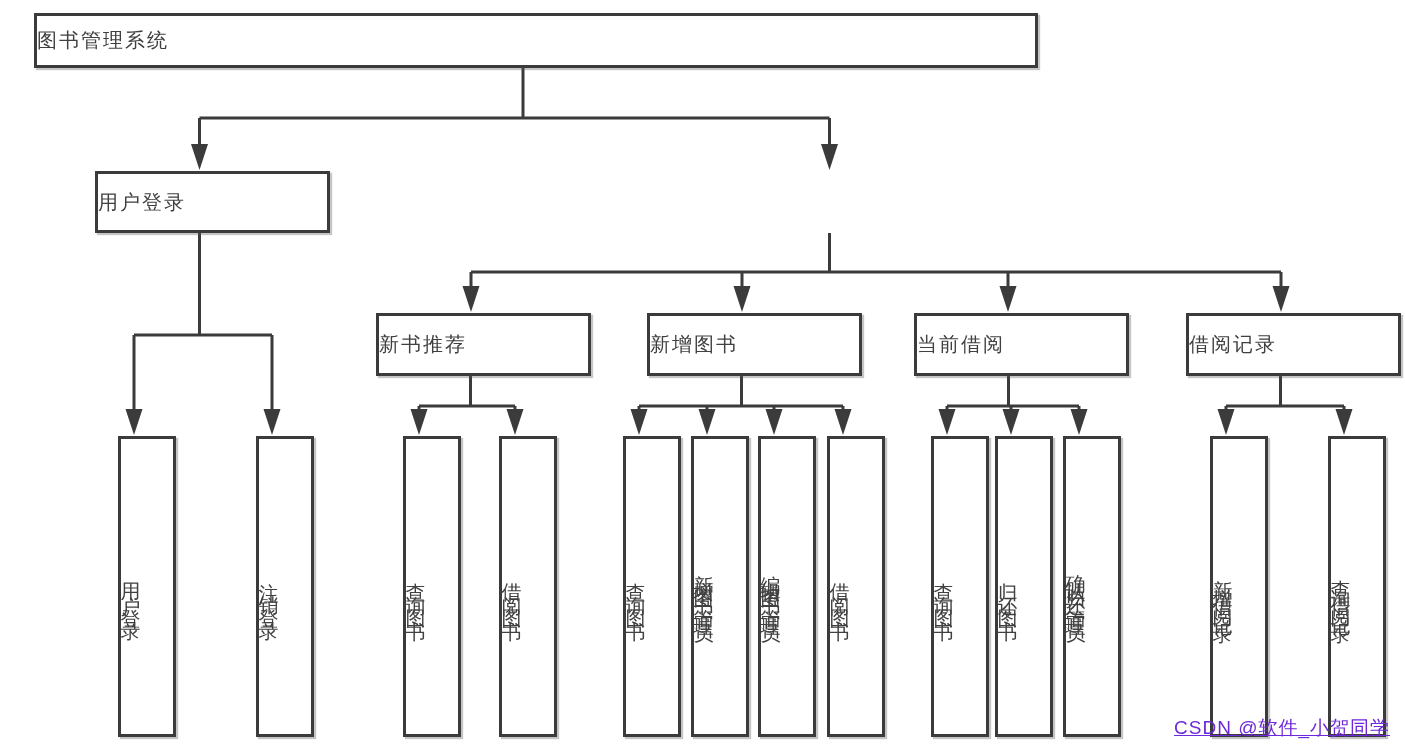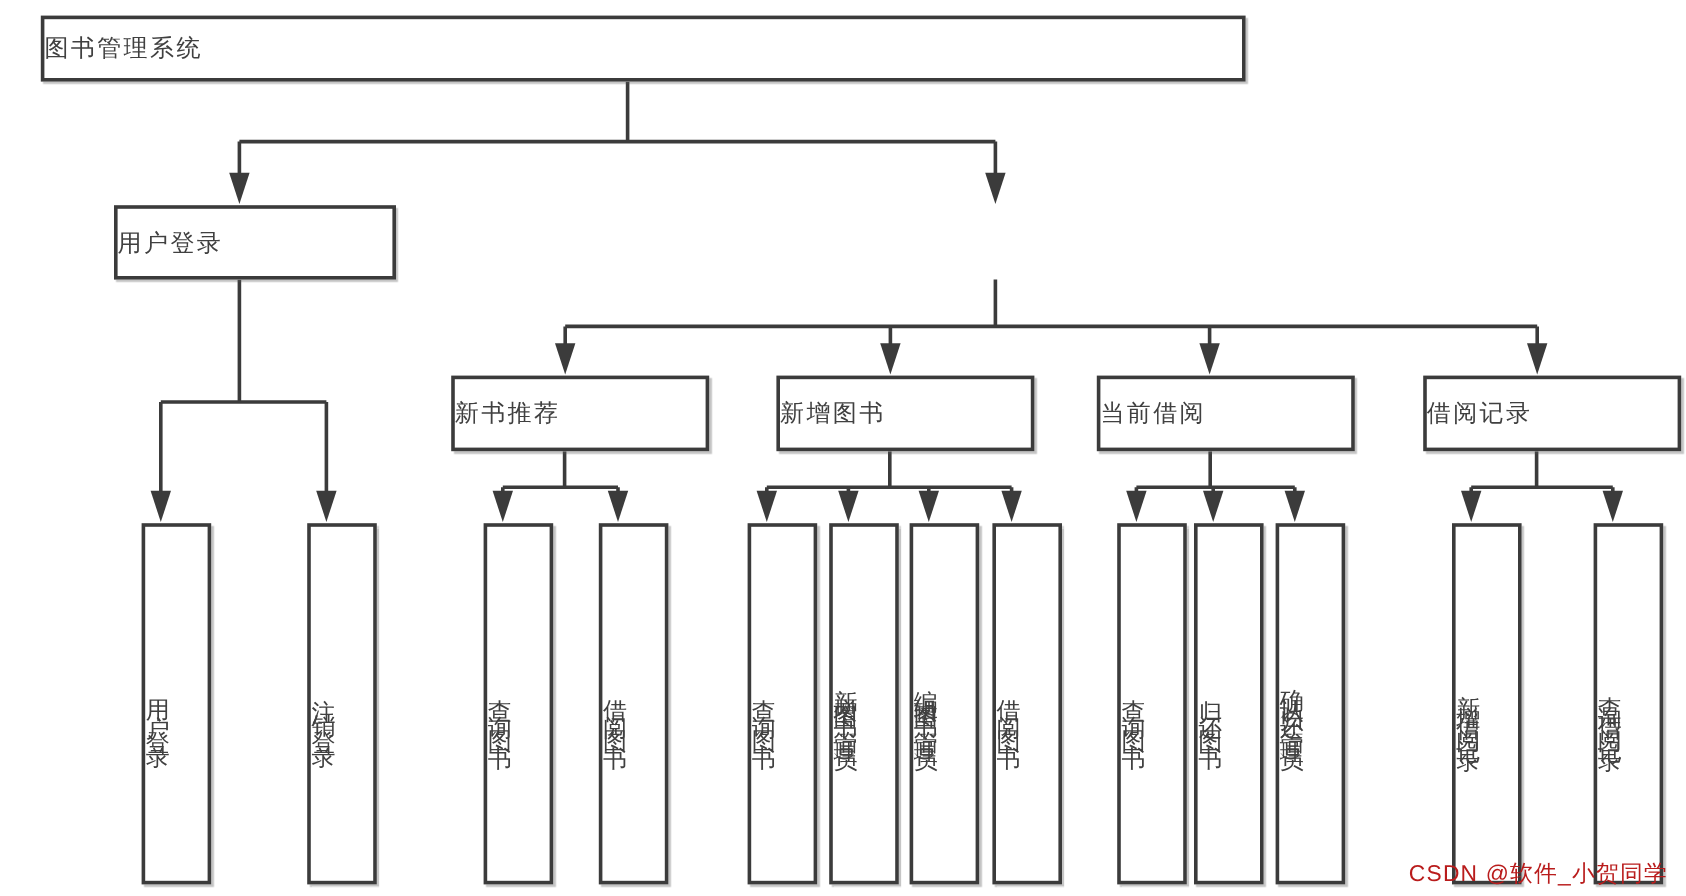--- a/index.html
+++ b/index.html
@@ -41,24 +41,25 @@
     line-height: 1;
   }
   .leaf.s4 .vlabel  { letter-spacing: 13px; padding-top: 13px; }
   .leaf.s6 .vlabel  { letter-spacing: 9px;  padding-top: 9px; }
   .leaf.s10 .vlabel { letter-spacing: 7px;  padding-top: 7px; }
   .watermark {
     position: absolute;
     right: 15px;
     bottom: 6px;
     font-size: 19px;
-    color: #b91c1c;
+    color: #6d28d9;
     letter-spacing: 1px;
     z-index: 5;
     white-space: nowrap;
+    text-decoration: underline;
   }
 </style>
 </head>
 <body>
 
 <div class="stage">
 
   <svg class="wires" viewBox="0 0 1405 747" xmlns="http://www.w3.org/2000/svg">
     <defs>
       <polygon id="arrowhead" points="-8.5,-26 8.5,-26 0,0" fill="#3b3b3b"></polygon>

